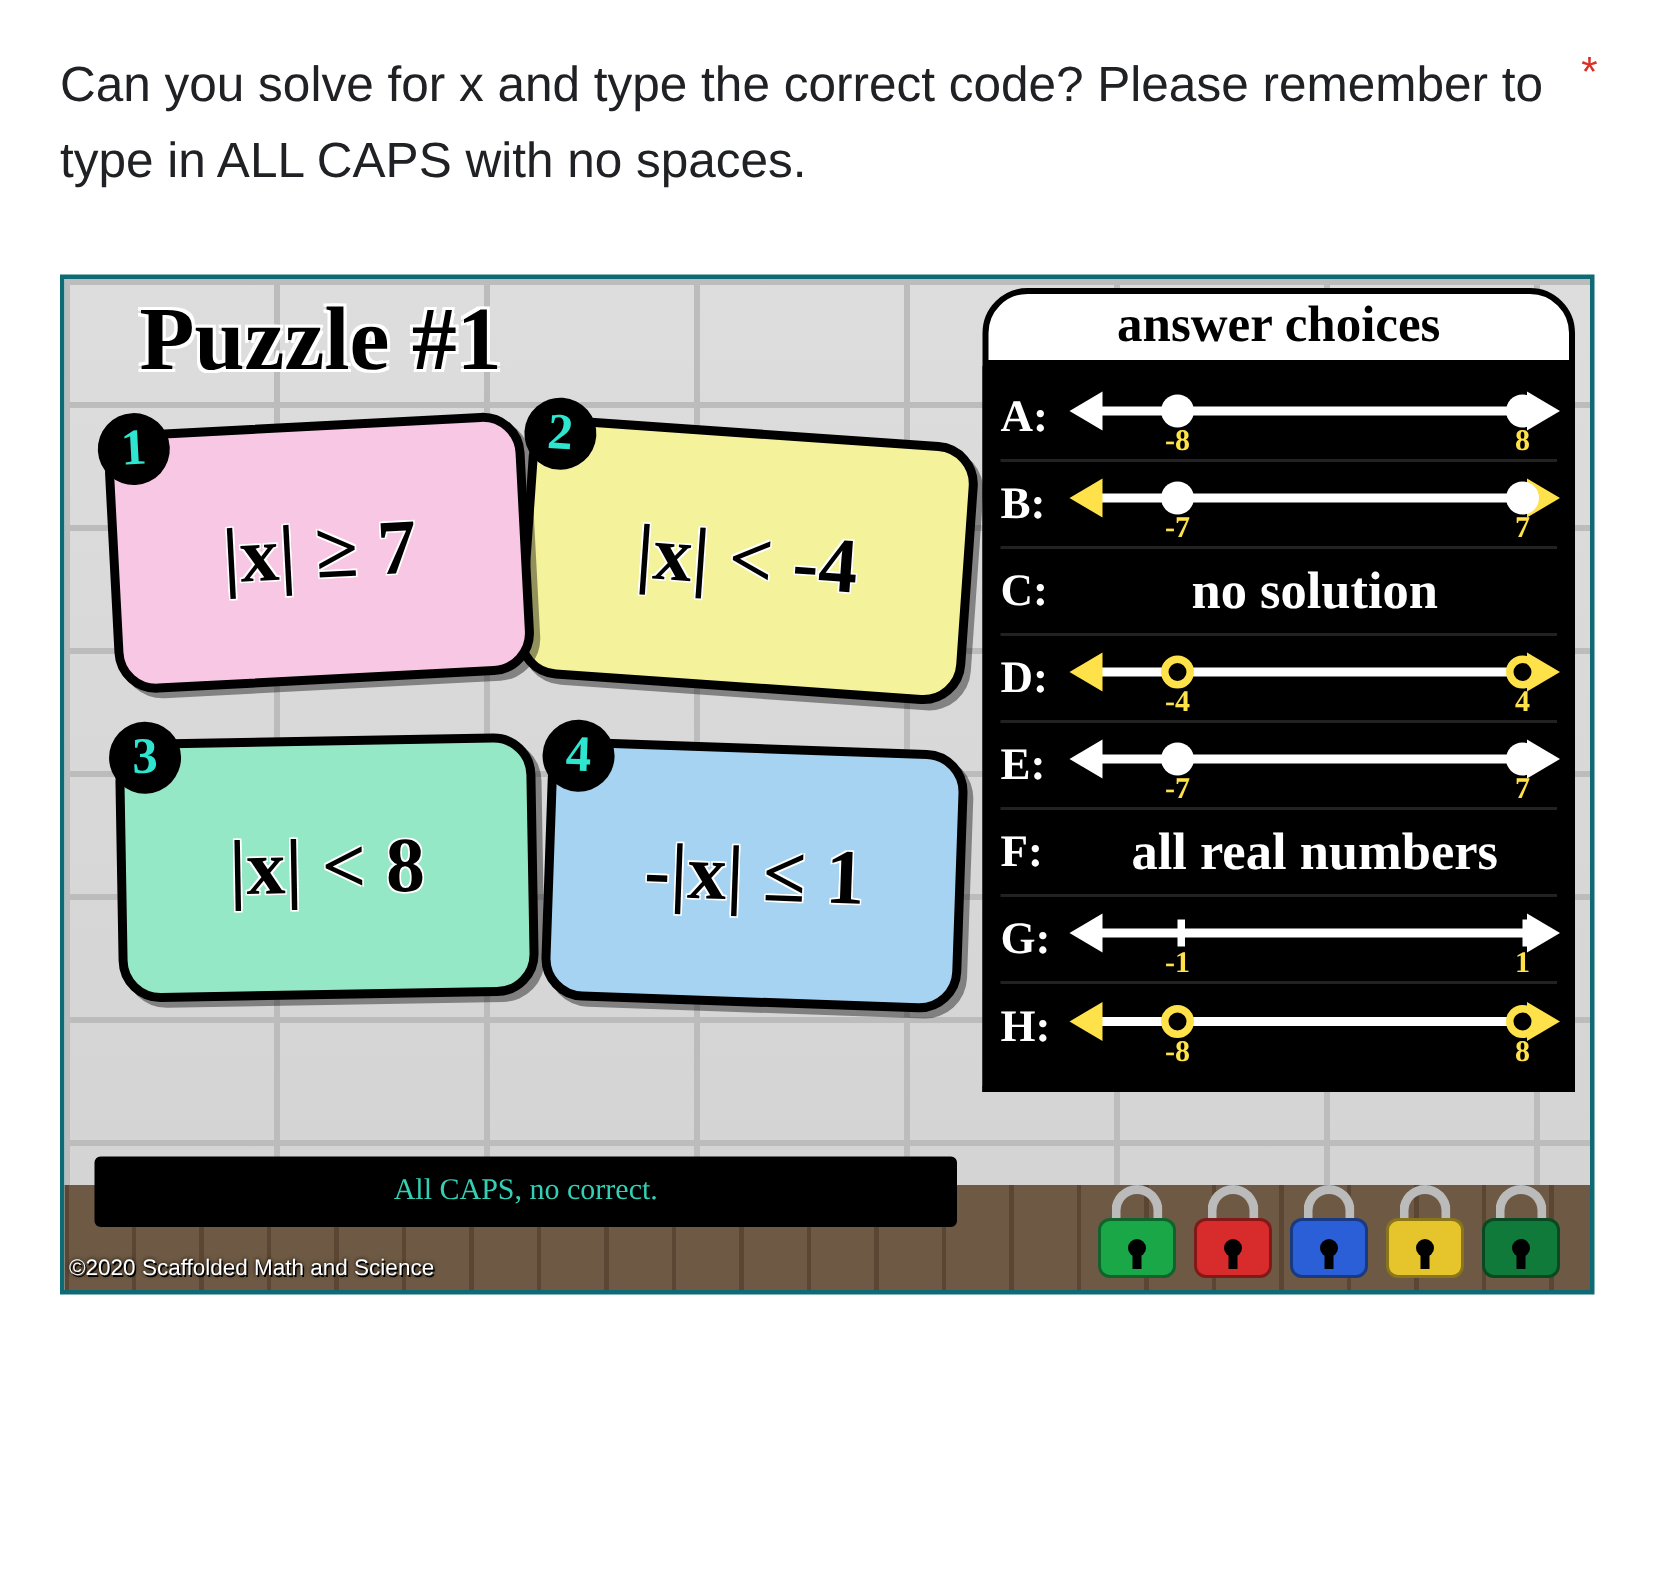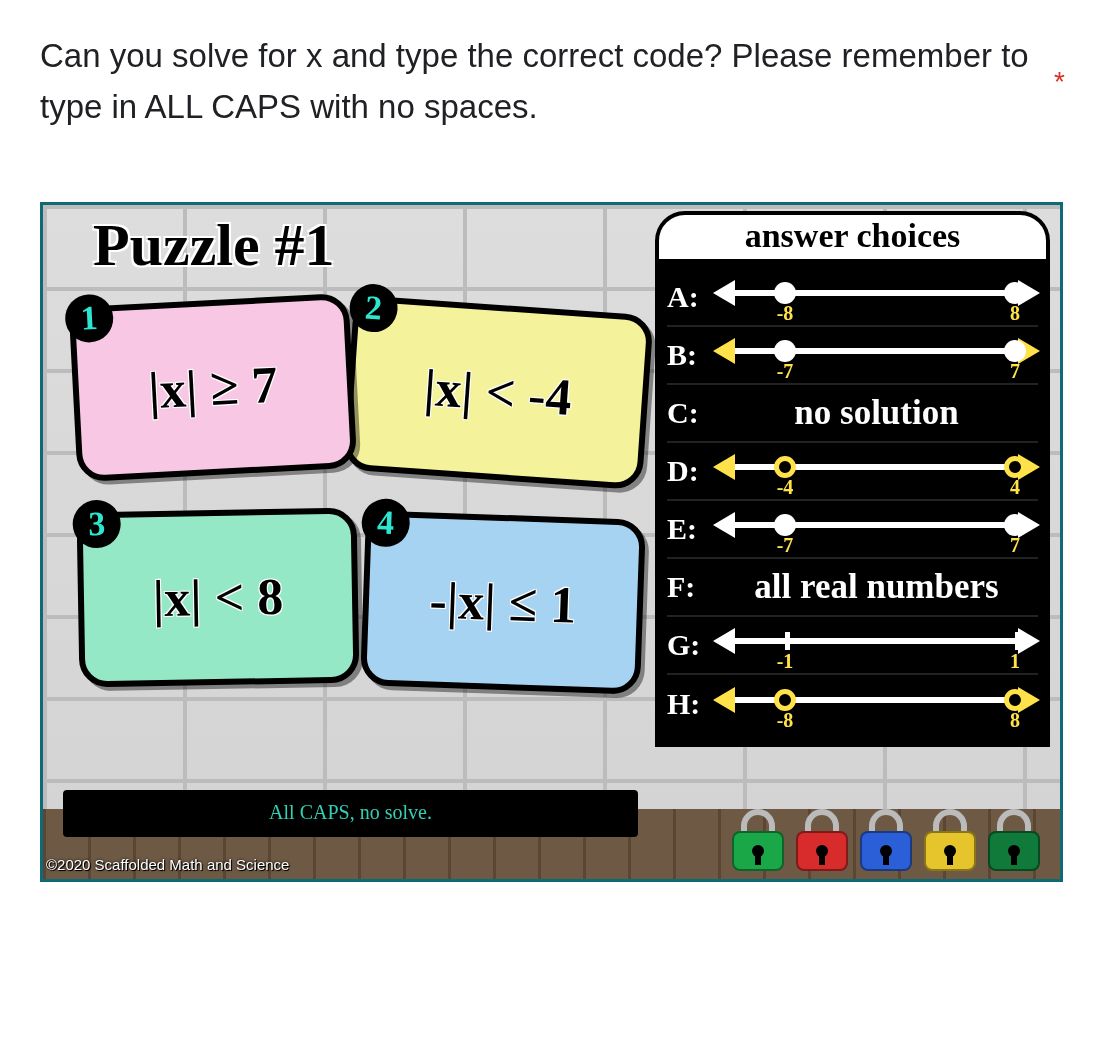--- a/index.html
+++ b/index.html
@@ -3,35 +3,35 @@
 <meta charset="utf-8">
 <style>
   * { box-sizing: border-box; margin: 0; padding: 0; }
   body {
     font-family: Arial, Helvetica, sans-serif;
     background: #fff;
     width: 1105px;
     padding: 30px 40px;
     color: #222;
   }
-  .question-row { display: flex; align-items: center; }
+  .question-row { display: flex; align-items: flex-start; }
   .question-text {
     font-size: 33px;
     line-height: 1.55;
     color: #202124;
     flex: 1;
   }
   .required {
     color: #d93025;
     font-size: 28px;
     margin-left: 20px;
     margin-top: 2px;
   }
   .puzzle-frame {
-    margin-top: 70px;
+    margin-top: 51px;
     width: 1023px;
     height: 680px;
     border: 3px solid #0e6a74;
     background: #fff;
     position: relative;
     overflow: hidden;
   }
   
   .wall {
     position: absolute; inset: 0;
@@ -195,21 +195,21 @@
   <div class="card c3">
     <div class="num-badge">3</div>
     <div class="expr">|x| &lt; 8</div>
   </div>
   <div class="card c4">
     <div class="num-badge">4</div>
     <div class="expr">-|x| ≤ 1</div>
   </div>
 
   <div class="instr">
-    <div class="l2">All CAPS, no solve.</div>
+    <div class="l2">All CAPS, no correct.</div>
   </div>
 
   <div class="copyright">©2020 Scaffolded Math and Science</div>
 
   <div class="answers">
     <div class="ans-header">answer choices</div>
     <div class="ans-body" id="ans-body">
         <div class="ans-row">
           <div class="ans-letter">A:</div>
           <div class="ans-content">

